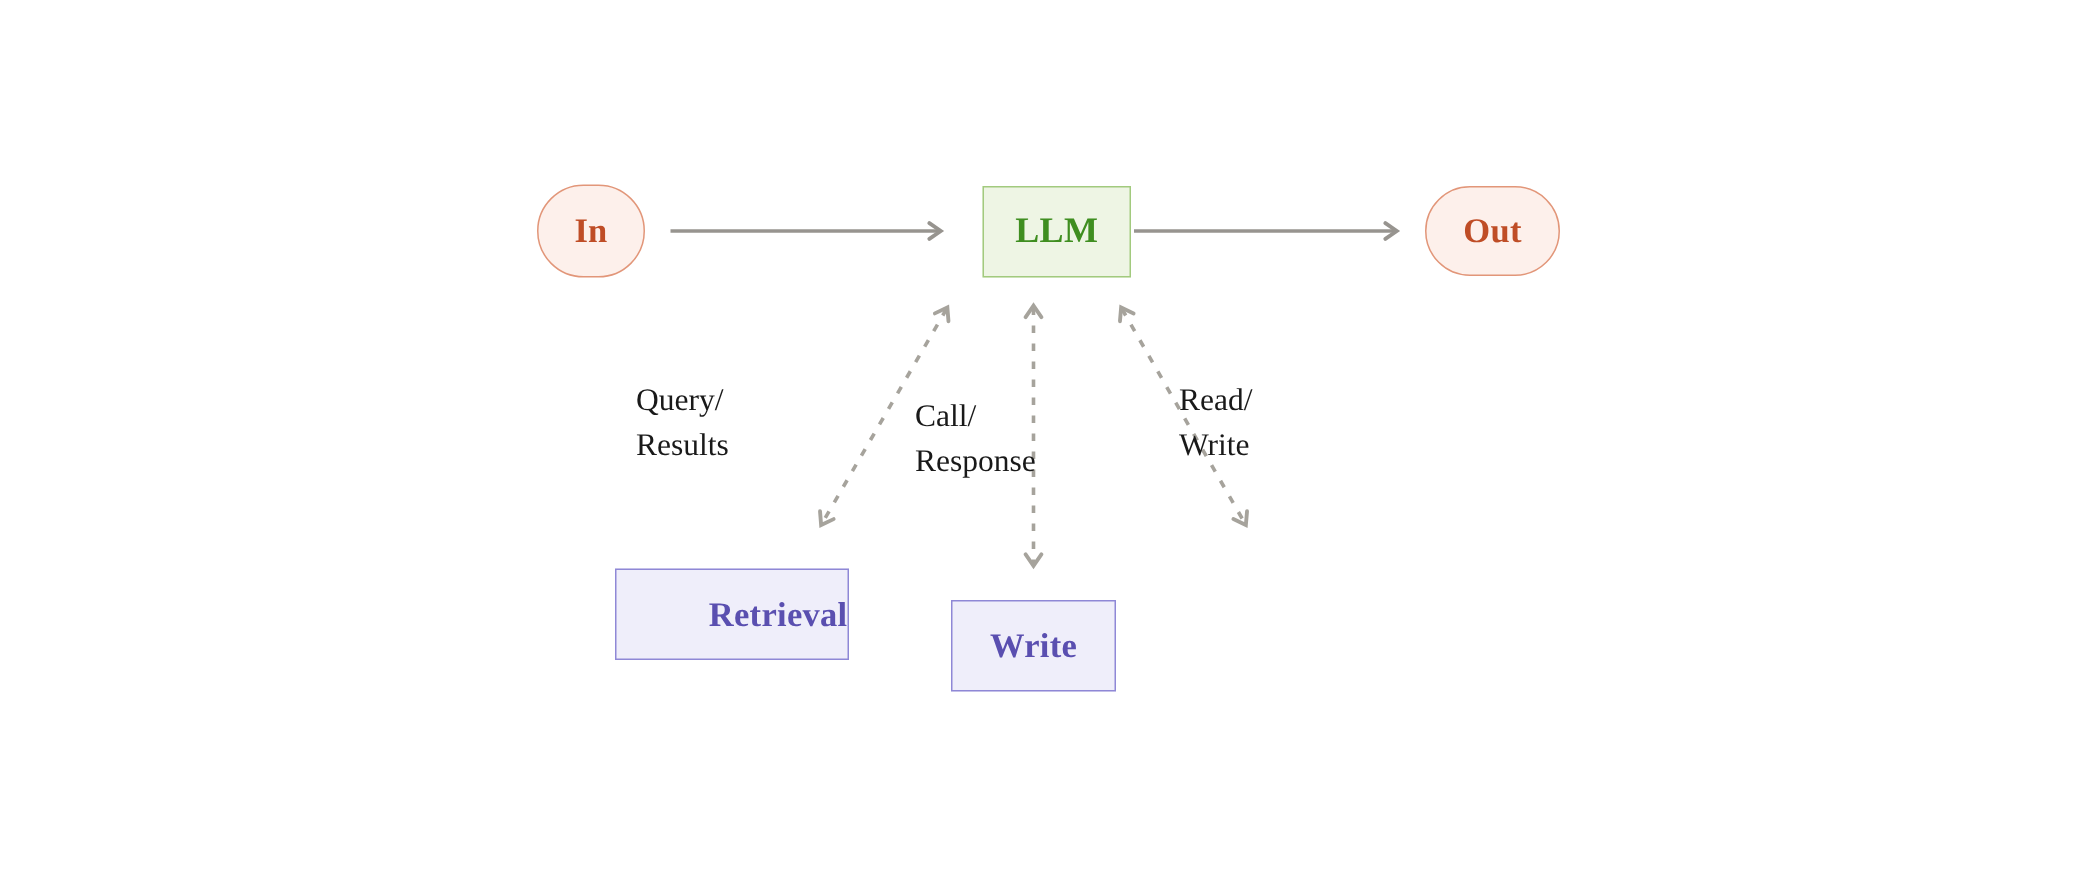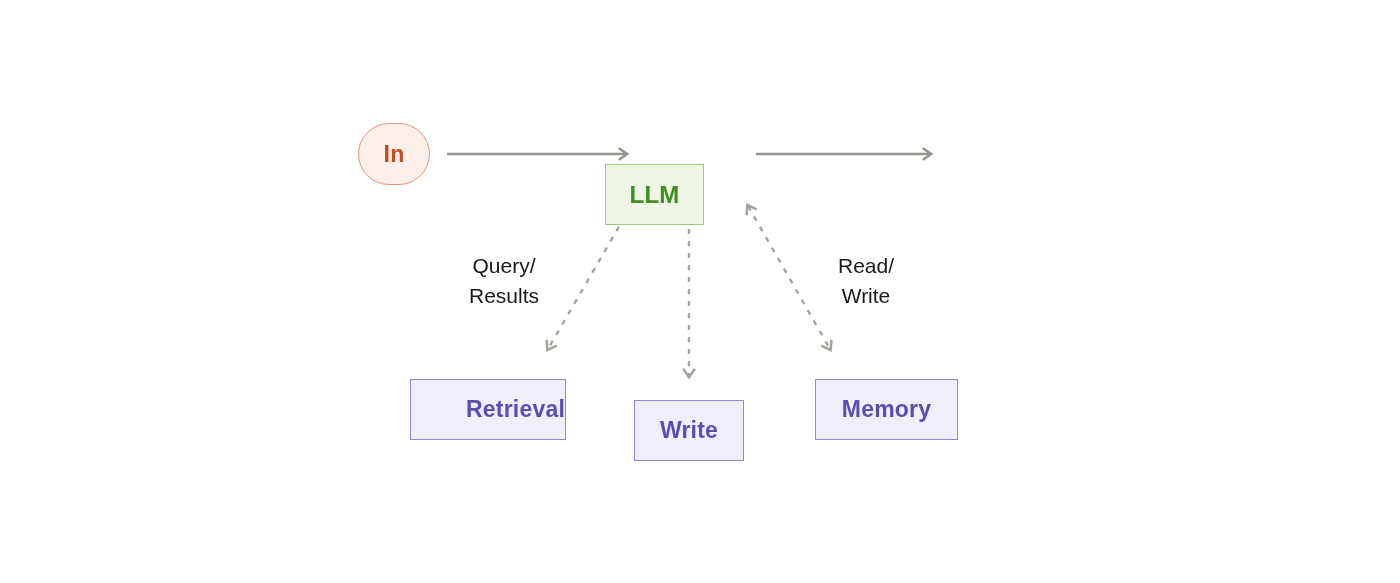--- a/index.html
+++ b/index.html
@@ -21,20 +21,21 @@
   html, body {
     background: var(--canvas-bg);
     font-family: "Liberation Sans", "DejaVu Sans", sans-serif;
   }
   .canvas {
     position: relative;
     width: 1400px;
     height: 583px;
     background: var(--canvas-bg);
     overflow: hidden;
+    font-family: Liberation Serif, serif;
   }
   .arrows {
     position: absolute;
     left: 0; top: 0;
     width: 1400px;
     height: 583px;
   }
   .edge-solid {
     stroke: var(--arrow-solid);
     stroke-width: 2.4;
@@ -68,41 +69,39 @@
     letter-spacing: 0.2px;
   }
   .node-io {
     background: var(--node-io-bg);
     border: 1.5px solid var(--node-io-border);
     color: var(--node-io-text);
   }
   .node-in   { left: 358px; top: 123px; width: 72px; height: 62px; border-radius: 31px; }
   .node-out  { left: 950px; top: 124px; width: 90px; height: 60px; border-radius: 30px; }
   .node-llm {
-    left: 605px; top: 124px; width: 99px; height: 61px;
+    left: 655px; top: 124px; width: 99px; height: 61px;
     background: var(--node-llm-bg);
     border: 1.5px solid var(--node-llm-border);
     color: var(--node-llm-text);
     font-size: 24px;
-    margin-top: 40px;
   }
   .node-module {
     background: var(--node-module-bg);
     border: 1.5px solid var(--node-module-border);
     color: var(--node-module-text);
   }
   .node-retrieval { left: 410px; top: 379px; width: 156px; height: 61px; justify-content: flex-end; }
   .node-tools     { left: 634px; top: 400px; width: 110px; height: 61px; }
   .node-memory    { left: 815px; top: 379px; width: 143px; height: 61px; }
   .edge-label {
     position: absolute;
     color: var(--label-text);
     font-size: 21px;
     line-height: 30px;
-    text-align: center;
     white-space: pre-line;
   }
   .label-query    { left: 424px; top: 251px; width: 160px; }
   .label-call     { left: 610px; top: 262px; width: 160px; }
   .label-read     { left: 786px; top: 251px; width: 160px; }
 </style>
 </head>
 <body>
 
 <div class="canvas">
@@ -124,31 +123,33 @@
   </svg>
 
   <div class="node node-io node-in">
     <span>In</span>
   </div>
 
   <div class="node node-llm">
     <span>LLM</span>
   </div>
 
+  <div class="node node-io node-out">
+    <span>Out</span>
+  </div>
 
   <div class="edge-label label-query">Query/
 Results</div>
+  <div class="edge-label label-call">Call/
+Response</div>
   <div class="edge-label label-read">Read/
 Write</div>
 
   <div class="node node-module node-retrieval">
     <span>Retrieval</span>
   </div>
 
   <div class="node node-module node-tools">
     <span>Write</span>
   </div>
 
-  <div class="node node-module node-memory">
-    <span>Memory</span>
-  </div>
 
 </div>
 
 </body></html>

